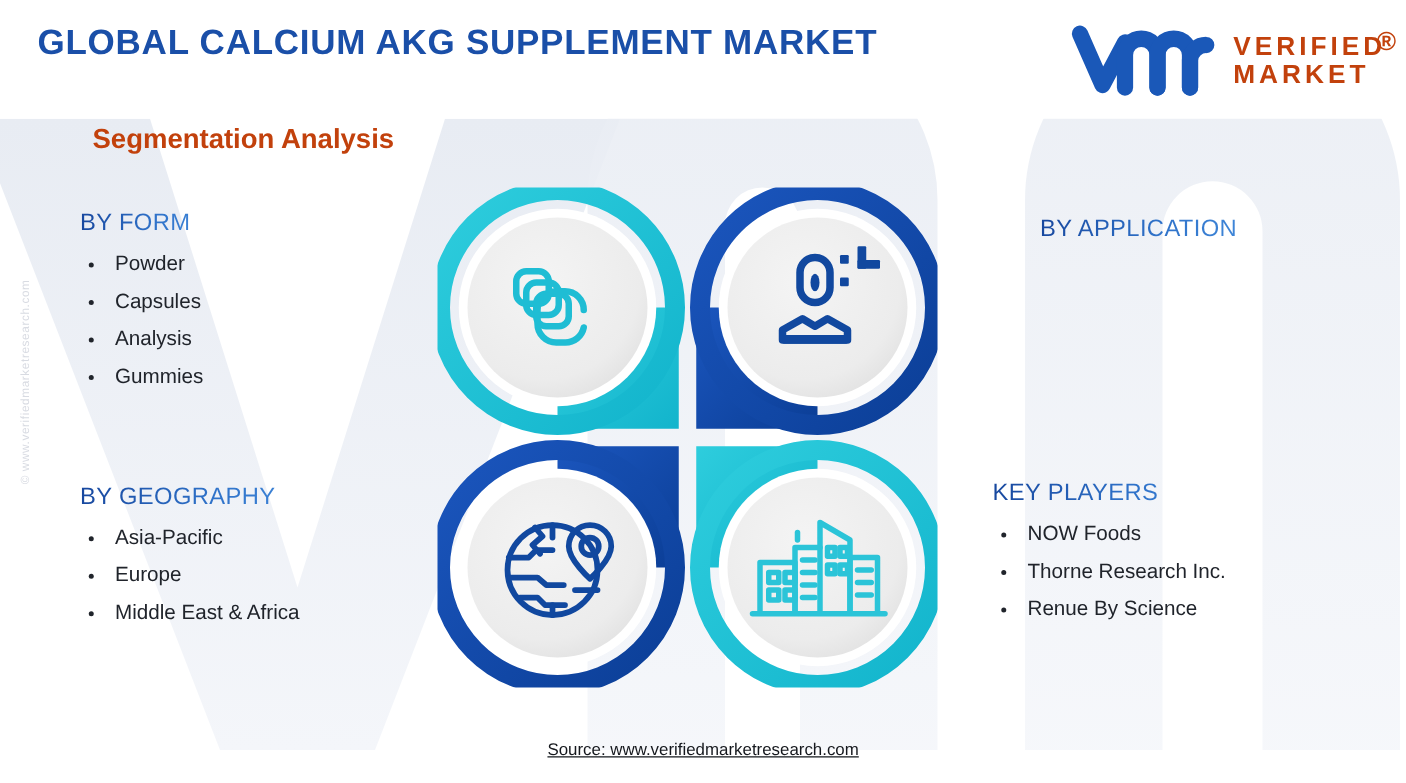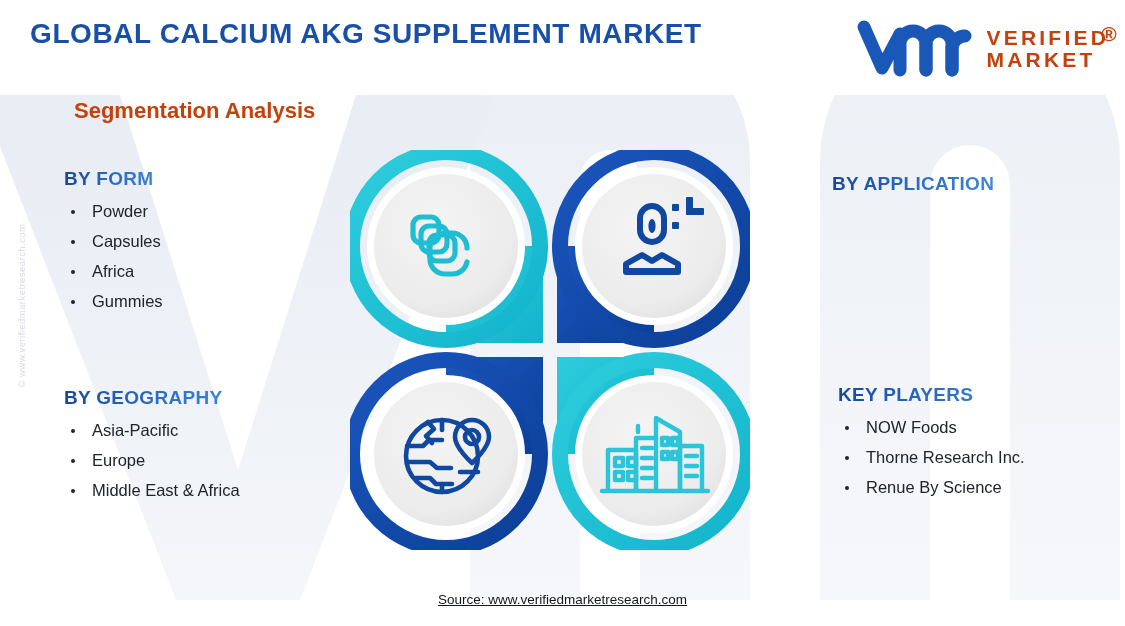--- a/index.html
+++ b/index.html
@@ -84,21 +84,21 @@
     white-space:nowrap;
     text-align:center;
     z-index:4;
   }
 
   
   .seg {
     position:absolute; z-index:6;
   }
   .seg-heading {
-    font-size:19px; font-weight:700;
+    font-size:19px; font-weight:400;
     letter-spacing:.3px;
     background:linear-gradient(95deg,#17479e 0%, #2f72c9 60%, #3f86d8 100%);
     -webkit-background-clip:text;
     background-clip:text;
     color:transparent;
     margin-bottom:12px;
     white-space:nowrap;
   }
   .seg ul { list-style:none; }
   .seg li {
@@ -114,21 +114,21 @@
     position:absolute;
     left:7px; top:8px;
     width:4px; height:4px;
     border-radius:50%;
     background:#20242b;
   }
 
   #seg-form       { left:64px;  top:168px; }
   #seg-geography  { left:64px;  top:387px; }
   #seg-application{ left:832px; top:173px; }
-  #seg-players    { left:838px; top:384px; }
+  #seg-players    { left:794px; top:384px; }
 
   
   #center-graphic {
     position:absolute;
     left:350px; top:150px;
     width:400px; height:400px;
     z-index:5;
   }
 
   
@@ -192,21 +192,21 @@
 
   <div id="subtitle">Segmentation Analysis</div>
 
   <div id="side-watermark">© www.verifiedmarketresearch.com</div>
 
   <div class="seg" id="seg-form">
     <div class="seg-heading">BY FORM</div>
     <ul>
       <li>Powder</li>
       <li>Capsules</li>
-      <li>Africa</li>
+      <li>Analysis</li>
       <li>Gummies</li>
     </ul>
   </div>
 
   <div class="seg" id="seg-geography">
     <div class="seg-heading">BY GEOGRAPHY</div>
     <ul>
       <li>Asia-Pacific</li>
       <li>Europe</li>
       <li>Middle East &amp; Africa</li>

